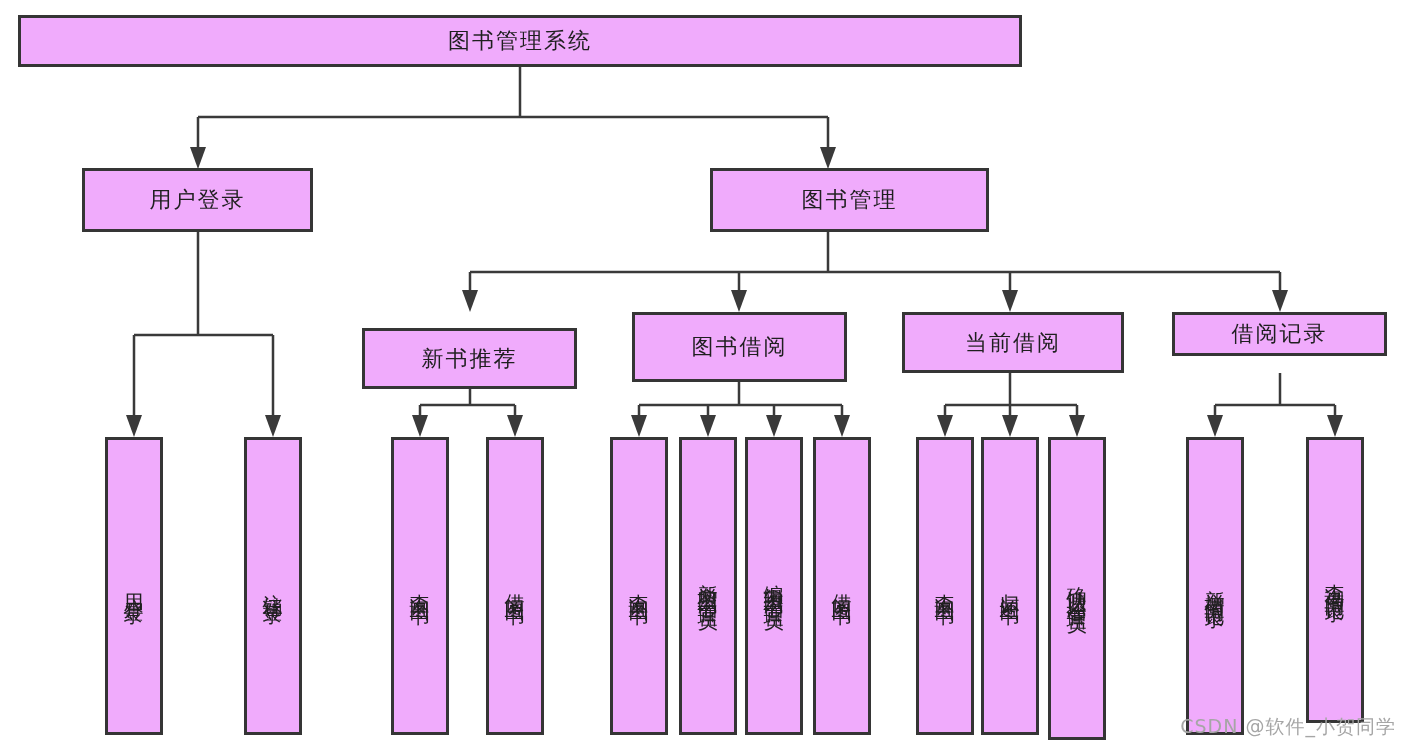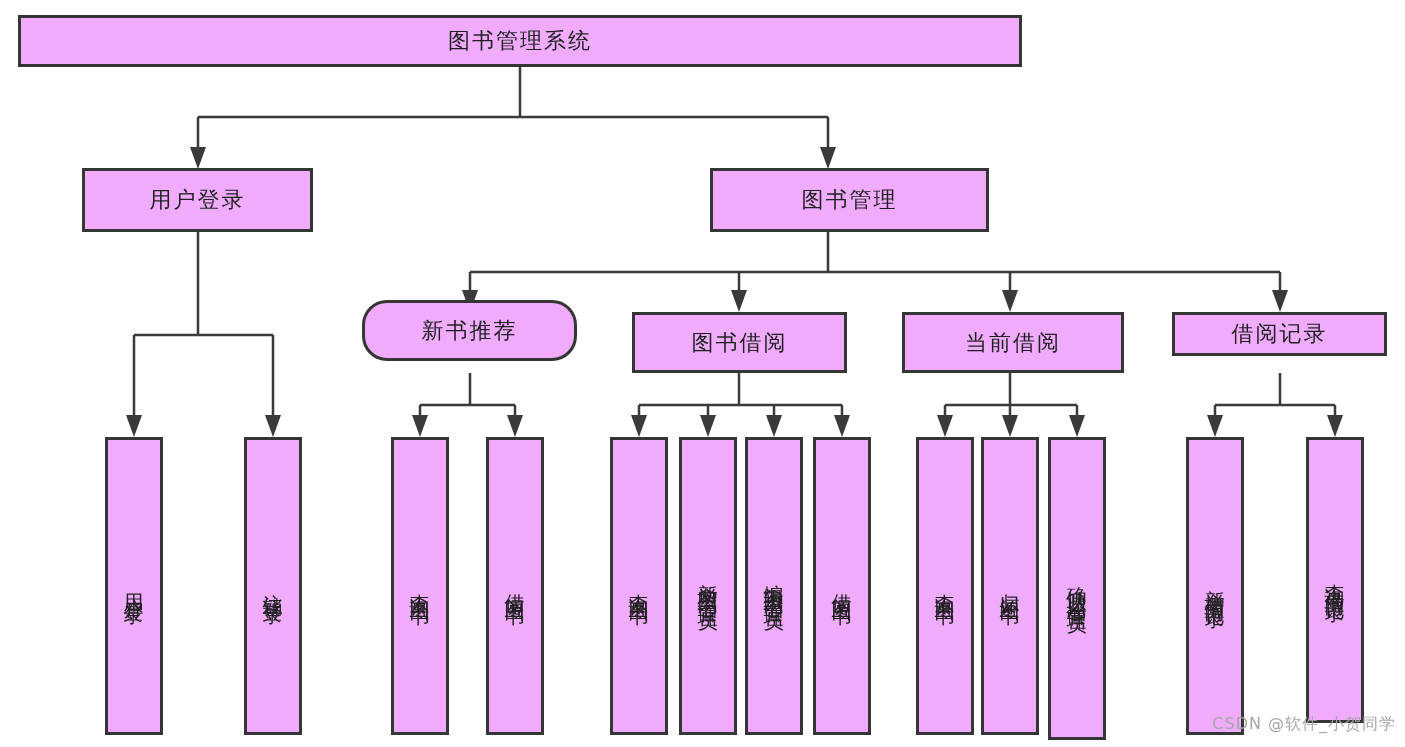--- a/index.html
+++ b/index.html
@@ -34,21 +34,21 @@
     font-size:20px;
     writing-mode:vertical-rl;
     text-orientation:mixed;
     letter-spacing:4px;
     line-height:1;
   }
   .watermark{
     position:absolute;
     left:1140px;top:714px;width:256px;
     text-align:right;
-    font-size:16px;
+    font-size:19px;
     color:var(--watermark);
     letter-spacing:1px;
     white-space:nowrap;
   }
 </style>
 </head>
 <body>
 
 <div class="stage">
 
@@ -86,22 +86,22 @@
     <path d="M1280 373 V405 M1215 405 H1335 M1215 405 V416 M1335 405 V416"></path>
     <polygon points="1207,415 1223,415 1215,437"></polygon>
     <polygon points="1327,415 1343,415 1335,437"></polygon>
   </svg>
 
   <div class="box h" style="left:18px;top:15px;width:1004px;height:52px;">图书管理系统</div>
 
   <div class="box h" style="left:82px;top:168px;width:231px;height:64px;">用户登录</div>
   <div class="box h" style="left:710px;top:168px;width:279px;height:64px;">图书管理</div>
 
-  <div class="box h" style="left:362px;top:300px;width:215px;height:61px;border-radius:25px;">新书推荐</div>
-  <div class="box h" style="left:632px;top:312px;width:215px;height:61px;">图书借阅</div>
+  <div class="box h" style="left:362px;top:328px;width:215px;height:61px;">新书推荐</div>
+  <div class="box h" style="left:632px;top:312px;width:215px;height:70px;">图书借阅</div>
   <div class="box h" style="left:902px;top:312px;width:222px;height:61px;">当前借阅</div>
   <div class="box h" style="left:1172px;top:312px;width:215px;height:44px;">借阅记录</div>
 
   <div class="box v" style="left:105px;top:437px;width:58px;height:298px;">用户登录</div>
   <div class="box v" style="left:244px;top:437px;width:58px;height:298px;">注销登录</div>
 
   <div class="box v" style="left:391px;top:437px;width:58px;height:298px;">查询图书</div>
   <div class="box v" style="left:486px;top:437px;width:58px;height:298px;">借阅图书</div>
 
   <div class="box v" style="left:610px;top:437px;width:58px;height:298px;">查询图书</div>

